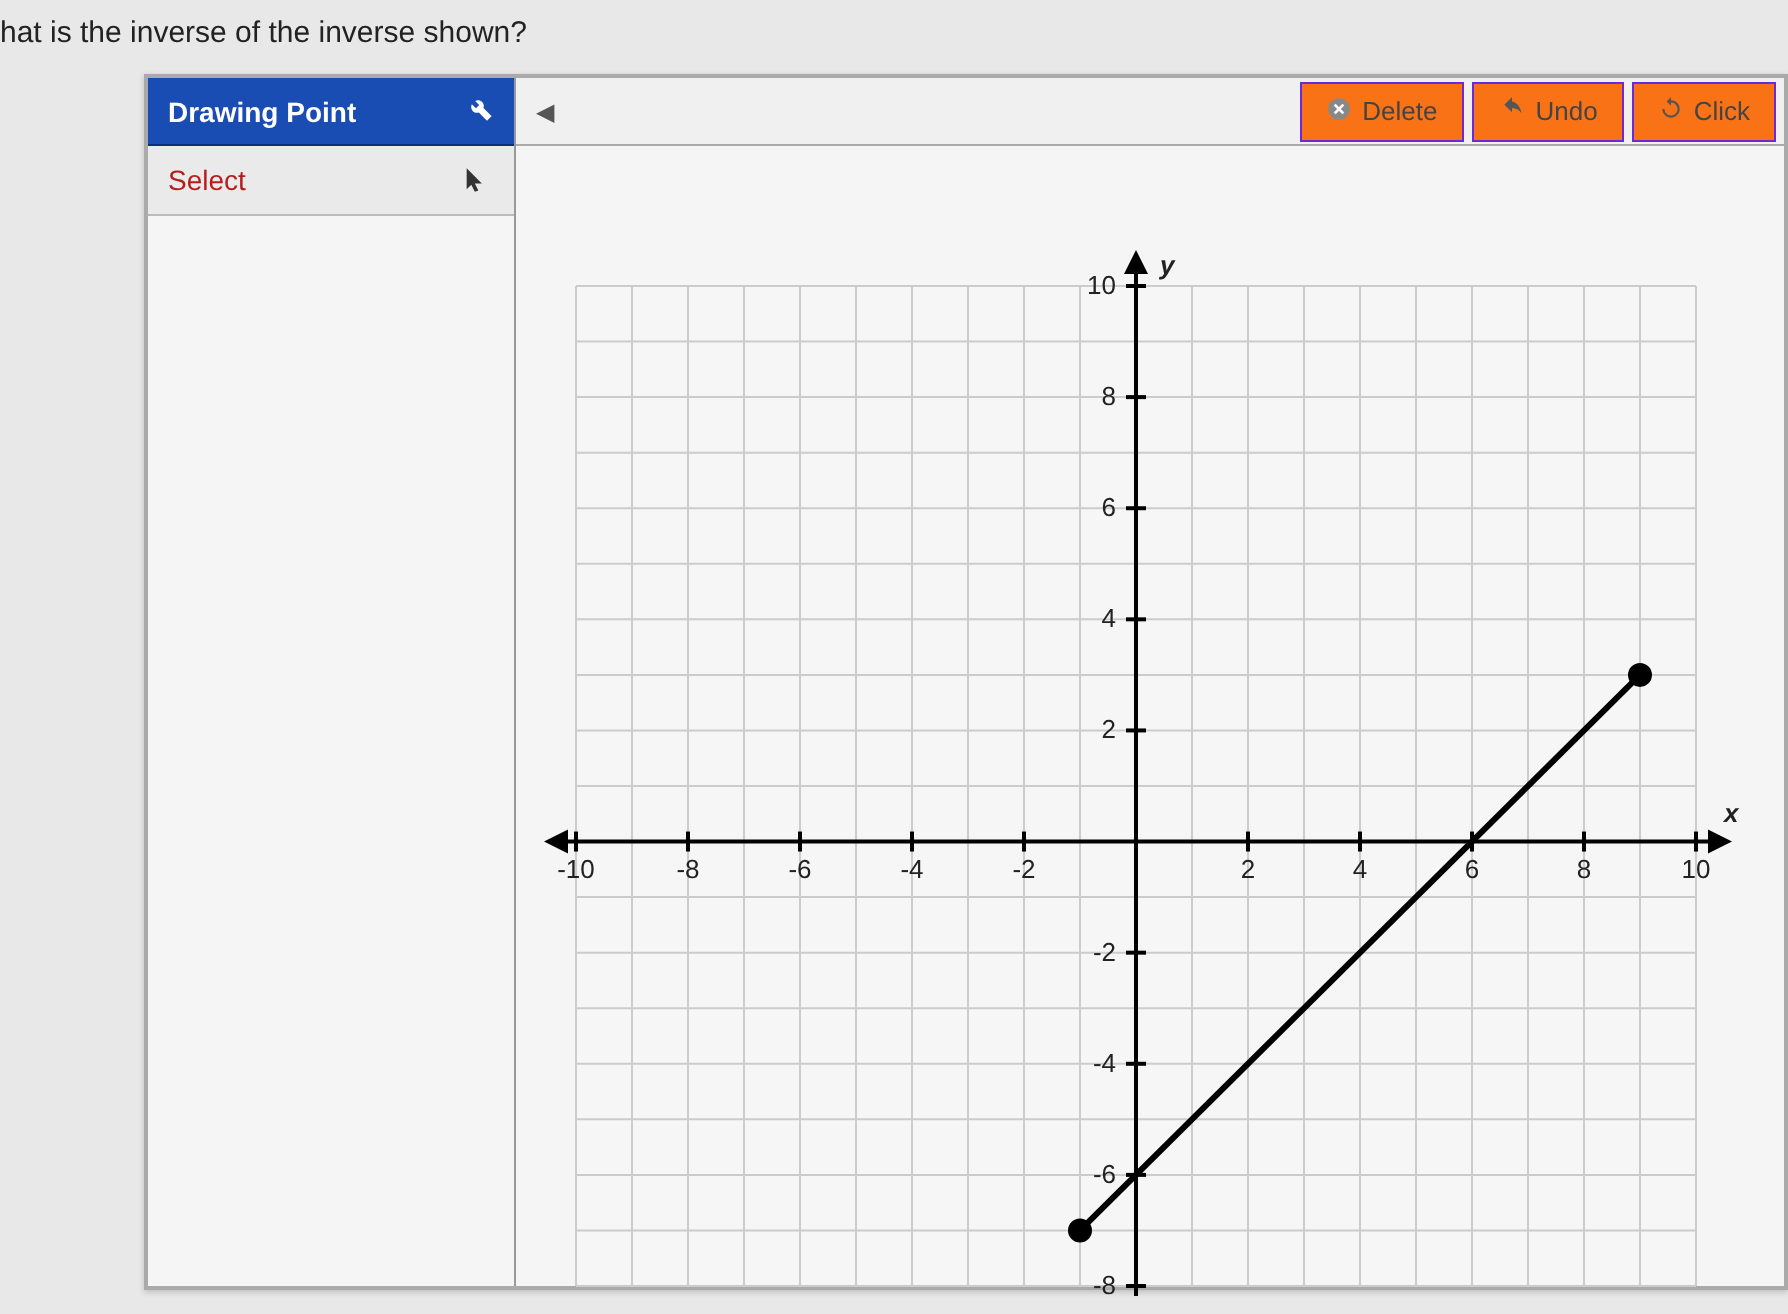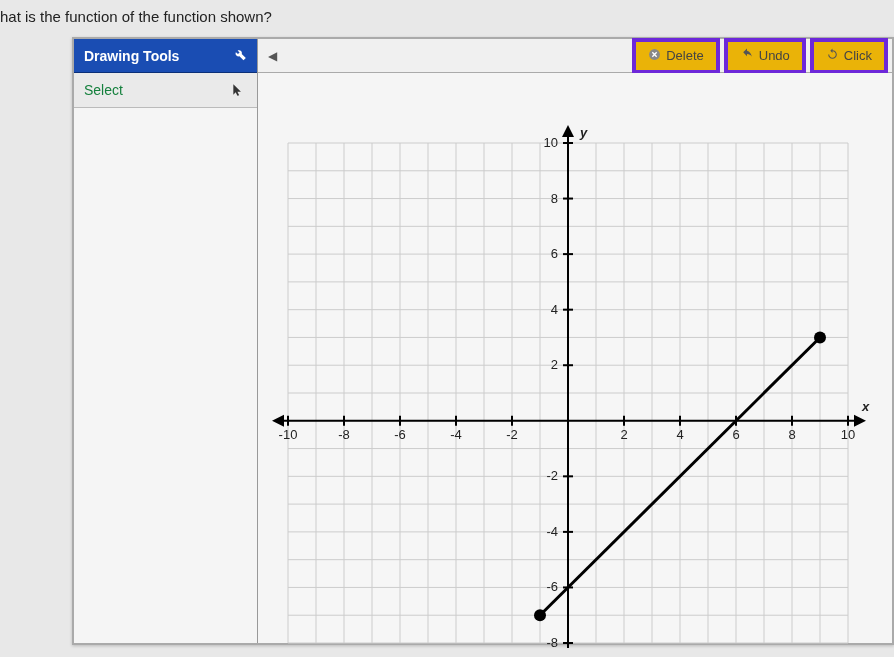--- a/index.html
+++ b/index.html
@@ -37,21 +37,21 @@
       justify-content: space-between;
       align-items: center;
       border-bottom: 1px solid #0b2f78;
     }
     .tool-header .wrench { color: #fff; font-size: 14px; }
     .tool-item {
       background: #eaeaea;
       border-bottom: 1px solid #bbb;
       padding: 8px 10px;
       font-size: 14px;
-      color: #15803d;
+      color: #b91c1c;
       display: flex;
       justify-content: space-between;
       align-items: center;
       cursor: pointer;
     }
     .tool-icon { width: 18px; height: 18px; display: inline-flex; align-items: center; justify-content: center; }
     .right {
       flex: 1;
       display: flex;
       flex-direction: column;
@@ -68,22 +68,22 @@
       padding-left: 10px;
       font-size: 13px;
       color: #555;
       display: flex;
       align-items: center;
       gap: 6px;
     }
     .hint-arrow { font-size: 12px; color: #555; }
     .toolbar-buttons { display: flex; }
     .tbtn {
-      background: #eab308;
-      border: 4px solid #6d28d9;
+      background: #f97316;
+      border: 1px solid #6d28d9;
       padding: 6px 12px;
       font-size: 13px;
       color: #444;
       display: flex;
       align-items: center;
       gap: 5px;
       cursor: pointer;
       margin-right: 4px;
     }
     .canvas {
@@ -91,27 +91,27 @@
       position: relative;
       background: #f5f5f5;
     }
     svg.graph { position: absolute; top: 20px; left: 10px; }
     .axis-label { font-size: 13px; font-style: italic; font-weight: bold; fill: #222; }
     .tick-label { font-size: 13px; fill: #222; }
   </style>
 </head>
 <body>
 
-<div class="question">hat is the function of the function shown?</div>
+<div class="question">hat is the inverse of the inverse shown?</div>
 
 <div class="main-area">
 
   <div class="sidebar">
     <div class="tool-header">
-      <span>Drawing Tools</span>
+      <span>Drawing Point</span>
       <span class="wrench">
         <svg width="14" height="14" viewBox="0 0 24 24">
             <path fill="#fff" d="M22 19l-7-7c.6-1.7.2-3.7-1.2-5.1-1.6-1.6-4-1.9-5.9-.9l3.4 3.4-2.8 2.8L5 8.8c-1 1.9-.7 4.3.9 5.9 1.4 1.4 3.4 1.8 5.1 1.2l7 7 4-4z"></path>
           </svg>
       </span>
     </div>
     <div class="tool-item">
       <span>Select</span>
       <span class="tool-icon">
         <svg width="14" height="14" viewBox="0 0 24 24">

